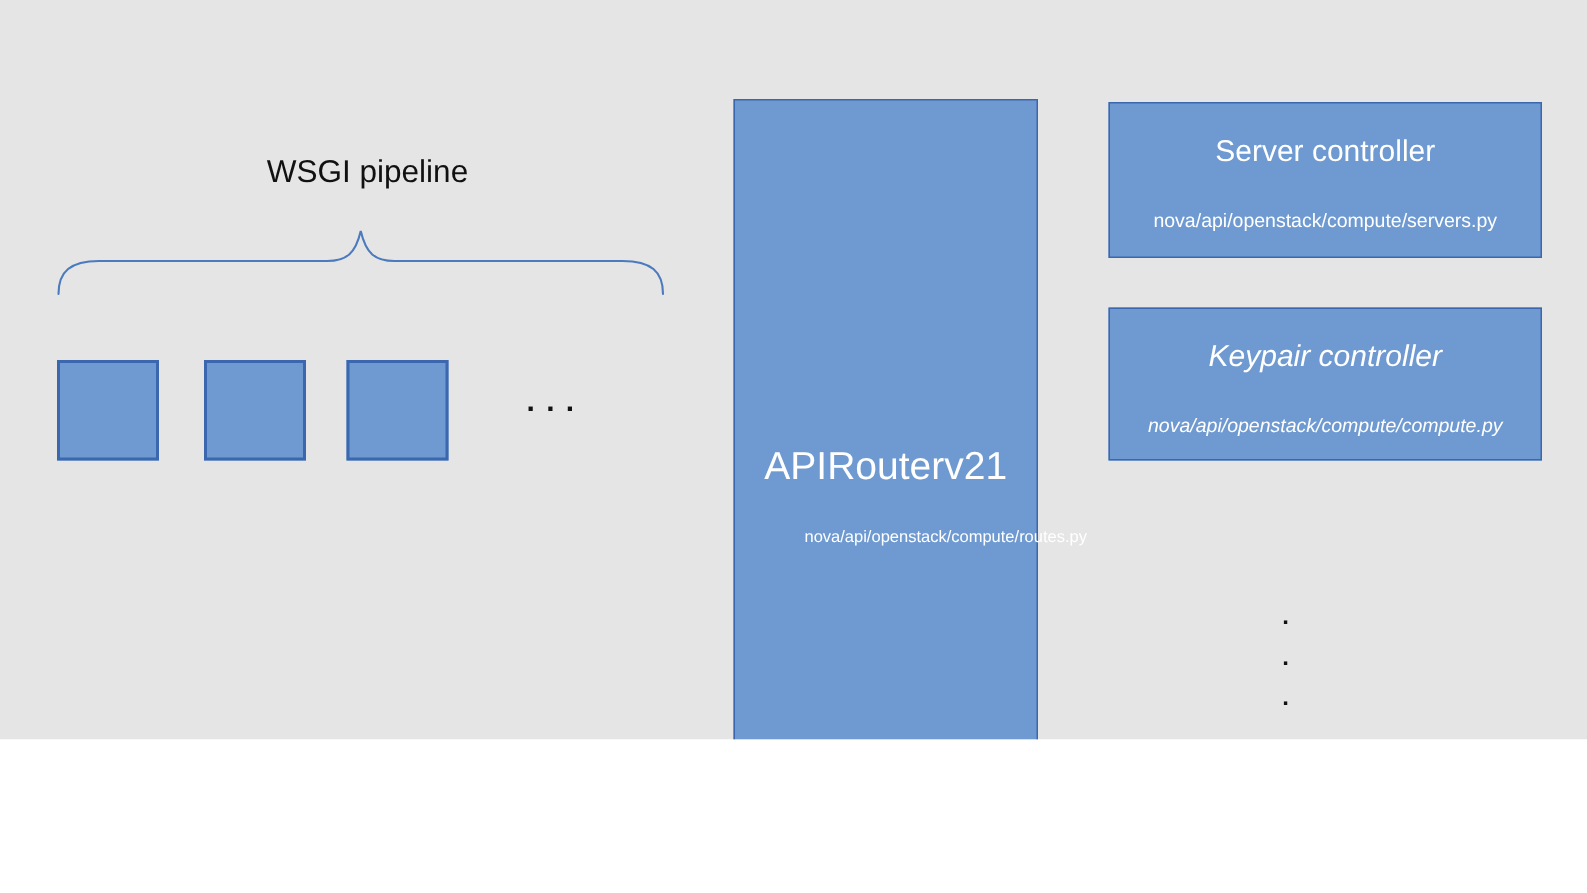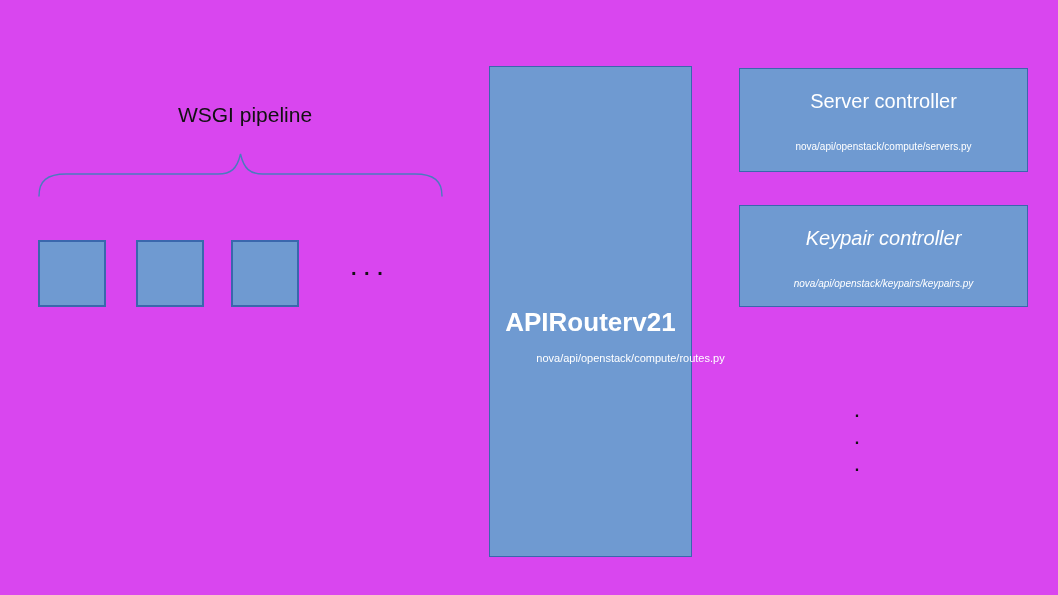--- a/index.html
+++ b/index.html
@@ -4,22 +4,22 @@
 <style>
   html, body {
     margin: 0;
     padding: 0;
     background: #ffffff;
     font-family: "Liberation Sans", sans-serif;
   }
   .canvas {
     position: relative;
     width: 1058px;
-    height: 595px;
-    background: #d946ef;
+    height: 493px;
+    background: #e5e5e5;
     overflow: hidden;
   }
   .pipeline-title {
     position: absolute;
     left: 95px;
     top: 102px;
     width: 300px;
     text-align: center;
     font-size: 21px;
     line-height: 26px;
@@ -83,39 +83,38 @@
   }
   .box-title {
     position: absolute;
     left: 0;
     width: 100%;
     text-align: center;
     color: #ffffff;
     white-space: nowrap;
   }
   .router-title {
-    top: 240px;
+    top: 228px;
     font-size: 26px;
     line-height: 30px;
-    font-weight: bold;
   }
   .router-path {
     top: 284px;
     font-size: 11px;
     line-height: 14px;
     padding-left: 40px;
   }
   .ctrl-title {
     top: 20px;
     font-size: 20px;
     line-height: 25px;
   }
   .ctrl-path {
     top: 71px;
-    font-size: 10px;
+    font-size: 13px;
     line-height: 14px;
   }
   .v-ellipsis {
     position: absolute;
     left: 850px;
     top: 398px;
     width: 14px;
     text-align: center;
     color: #111111;
   }
@@ -151,21 +150,21 @@
     <div class="box-title router-path">nova/api/openstack/compute/routes.py</div>
   </div>
 
   <div class="blue-box ctrl-box-servers">
     <div class="box-title ctrl-title">Server controller</div>
     <div class="box-title ctrl-path">nova/api/openstack/compute/servers.py</div>
   </div>
 
   <div class="blue-box ctrl-box-keypairs">
     <div class="box-title ctrl-title">Keypair controller</div>
-    <div class="box-title ctrl-path">nova/api/openstack/keypairs/keypairs.py</div>
+    <div class="box-title ctrl-path">nova/api/openstack/compute/compute.py</div>
   </div>
 
   <div class="v-ellipsis">
     <span>.</span>
     <span>.</span>
     <span>.</span>
   </div>
 
 </div>
 

